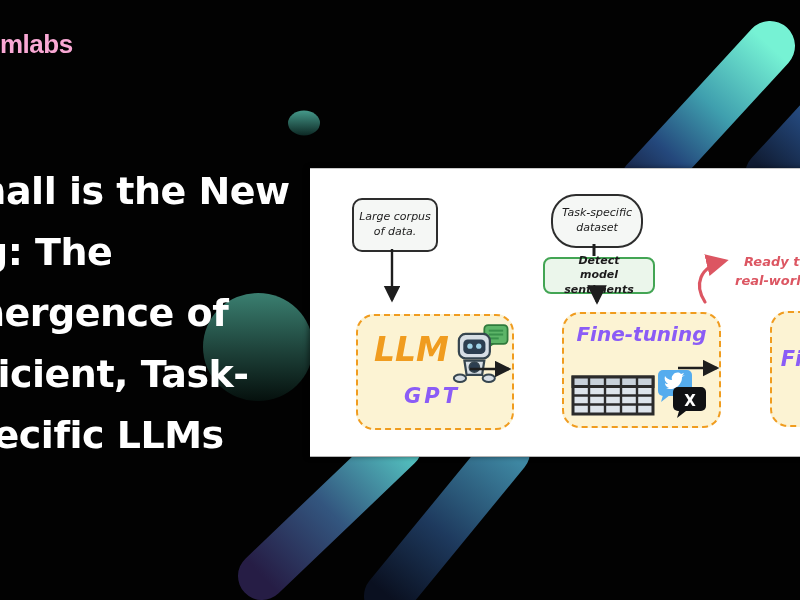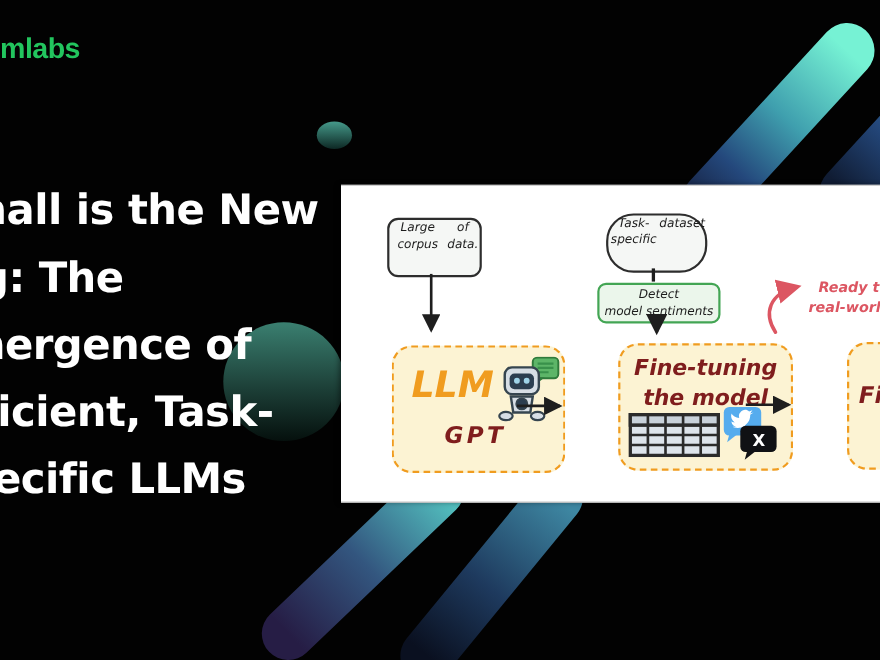--- a/index.html
+++ b/index.html
@@ -3,54 +3,54 @@
 <meta charset="utf-8">
 <style>
   html,body{margin:0;padding:0;}
   body{
     position:relative;width:800px;height:600px;overflow:hidden;
     background:#020202;font-family:"DejaVu Sans",sans-serif;
   }
   .abs{position:absolute;}
   
   #logo{
-    left:0px;top:29px;color:#22c55e;font-size:26px;font-weight:600;
+    left:0px;top:29px;color:#f9a8d4;font-size:26px;font-weight:600;
     letter-spacing:-0.5px;font-family:"Liberation Sans",sans-serif;
   }
   
   #title{
     left:-60px;top:161px;width:520px;color:#ffffff;
     font-size:38px;line-height:61px;font-weight:bold;letter-spacing:-0.5px;
     font-family:"DejaVu Sans",sans-serif;z-index:2;
   }
   
   #panel{
     left:310px;top:168px;width:500px;height:287px;background:#ffffff;
     border-top:1px solid #c9c9c9;border-bottom:1px solid #b5b5b5;
     box-shadow:-2px 0 5px rgba(0,0,0,.45);z-index:3;
   }
   
   .hand{font-style:italic;font-family:"DejaVu Sans",sans-serif;}
   .node{
     border:2.5px solid #2d2d2d;border-radius:10px;background:#f5f7f5;
     color:#1c1c1c;font-size:11px;line-height:1.35;text-align:center;
-    display:flex;flex-direction:row;justify-content:center;
+    display:flex;flex-direction:column;justify-content:center;
   }
   .greenbox{
     border:2.5px solid #43a554;border-radius:8px;background:#ebf6eb;
     color:#1c1c1c;font-size:11px;line-height:1.3;text-align:center;
-    display:flex;flex-direction:column;justify-content:center;
+    display:flex;flex-direction:column;justify-content:center;font-weight:bold;
   }
   .dashedbox{
     border:2.5px dashed #f09c1f;border-radius:18px;background:#fcf3d3;
     color:#f09c1f;
     margin-left:43px;
   }
   .orange-big{color:#f09c1f;font-weight:bold;font-size:33px;font-style:italic;}
-  .orange-mid{color:#7f1d1d;font-weight:bold;font-size:20px;font-style:italic;text-align:center;line-height:1.35;}
+  .orange-mid{color:#8b5cf6;font-weight:bold;font-size:20px;font-style:italic;text-align:center;line-height:1.35;}
   .annotation{
     color:#dc5662;font-size:13px;font-weight:bold;font-style:italic;
     line-height:1.45;white-space:nowrap;
   }
   svg{display:block;}
 </style>
 </head>
 <body>
 
 <svg class="abs" width="800" height="600" viewBox="0 0 800 600" style="left:0;top:0;z-index:0;">
@@ -138,21 +138,20 @@
       <circle cx="19" cy="39" r="4.6" fill="#2c3e50" stroke="#36454f" stroke-width="1.4"></circle>
       <ellipse cx="6" cy="49" rx="5.5" ry="3.4" fill="#d7dee5" stroke="#36454f" stroke-width="1.8"></ellipse>
       <ellipse cx="32" cy="49" rx="5.5" ry="3.4" fill="#d7dee5" stroke="#36454f" stroke-width="1.8"></ellipse>
     </svg>
     <div class="abs orange-mid hand" style="left:46px;top:66px;letter-spacing:3px;font-size:21px;text-align:center;">GPT</div>
   </div>
 
   <div class="abs dashedbox" style="left:209px;top:143px;width:155px;height:112px;">
     <div class="abs orange-mid hand" style="left:0;top:7px;width:100%;">
       <div>Fine-tuning</div>
-      <div>the model</div>
     </div>
 
     <svg class="abs" style="left:7px;top:61px;" width="84" height="41" viewBox="0 0 84 41">
       <rect x="2" y="2" width="80" height="37" fill="#dde4eb" stroke="#2b2b2b" stroke-width="3"></rect>
       <rect x="2" y="2" width="80" height="9.5" fill="#c8d1da" stroke="#2b2b2b" stroke-width="3"></rect>
       <line x1="2" y1="11.5" x2="82" y2="11.5" stroke="#2b2b2b" stroke-width="2.4"></line>
       <line x1="2" y1="20.5" x2="82" y2="20.5" stroke="#2b2b2b" stroke-width="2.4"></line>
       <line x1="2" y1="29.5" x2="82" y2="29.5" stroke="#2b2b2b" stroke-width="2.4"></line>
       <line x1="18" y1="2" x2="18" y2="39" stroke="#2b2b2b" stroke-width="2.4"></line>
       <line x1="34" y1="2" x2="34" y2="39" stroke="#2b2b2b" stroke-width="2.4"></line>

